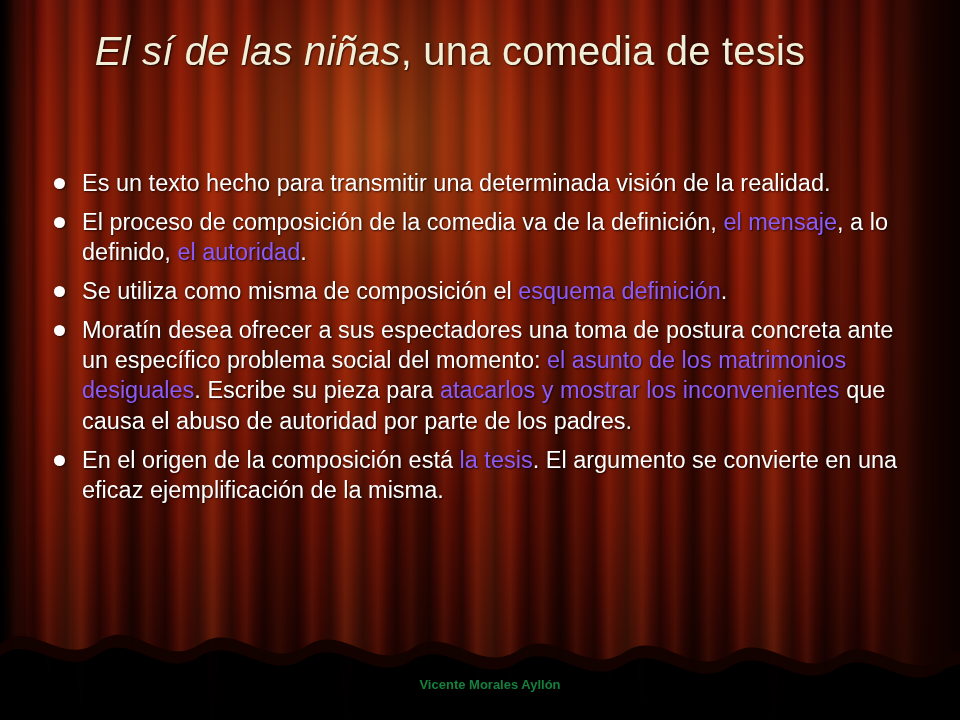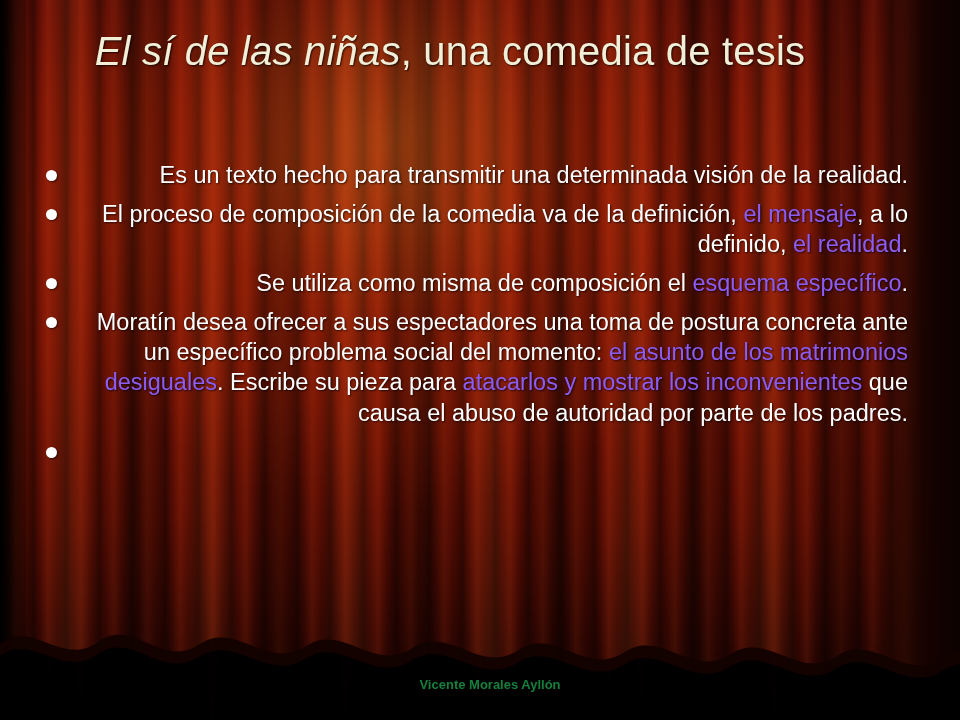--- a/index.html
+++ b/index.html
@@ -116,27 +116,26 @@
     text-shadow: 1px 1px 2px rgba(0,0,0,0.75);
   }
   .title .it { font-style: italic; }
 
   .bullets {
     position: absolute;
     left: 28px;
     top: 160px;
     width: 880px;
     list-style: none;
-    margin: 0;
+    margin: 8px;
     padding: 0;
     color: #ffffff;
     font-size: 23.5px;
     line-height: 1.28;
     text-shadow: 1px 1px 2px rgba(0,0,0,0.7);
-    text-align: right;
   }
   .bullets li {
     position: relative;
     padding-left: 46px;
     margin-bottom: 9px;
   }
   .bullets li .dot {
     position: absolute;
     left: 18px;
     top: 10px;
@@ -186,22 +185,22 @@
   </div>
 
   <div class="content">
 
     <div class="title">
       <span class="it">El sí de las niñas</span><span>, una comedia de tesis</span>
     </div>
 
     <ul class="bullets" id="bullet-list">
         <li><span class="dot"></span><span><span>Es un texto hecho para transmitir una determinada visión de la realidad.</span></span></li>
-        <li><span class="dot"></span><span><span>El proceso de composición de la comedia va de la definición, </span><span class="hl">el mensaje</span><span>, a lo definido, </span><span class="hl">el realidad</span><span>.</span></span></li>
-        <li><span class="dot"></span><span><span>Se utiliza como misma de composición el </span><span class="hl">esquema específico</span><span>.</span></span></li>
+        <li><span class="dot"></span><span><span>El proceso de composición de la comedia va de la definición, </span><span class="hl">el mensaje</span><span>, a lo definido, </span><span class="hl">el autoridad</span><span>.</span></span></li>
+        <li><span class="dot"></span><span><span>Se utiliza como misma de composición el </span><span class="hl">esquema definición</span><span>.</span></span></li>
         <li><span class="dot"></span><span><span>Moratín desea ofrecer a sus espectadores una toma de postura concreta ante un específico problema social del momento: </span><span class="hl">el asunto de los matrimonios desiguales</span><span>. Escribe su pieza para </span><span class="hl">atacarlos y mostrar los inconvenientes</span><span> que causa el abuso de autoridad por parte de los padres.</span></span></li>
-        <li><span class="dot"></span></li>
+        <li><span class="dot"></span><span><span>En el origen de la composición está </span><span class="hl">la tesis</span><span>. El argumento se convierte en una eficaz ejemplificación de la misma.</span></span></li>
       </ul>
 
     <div class="footer">Vicente Morales Ayllón</div>
 
   </div>
 </div>
 
 </body></html>

